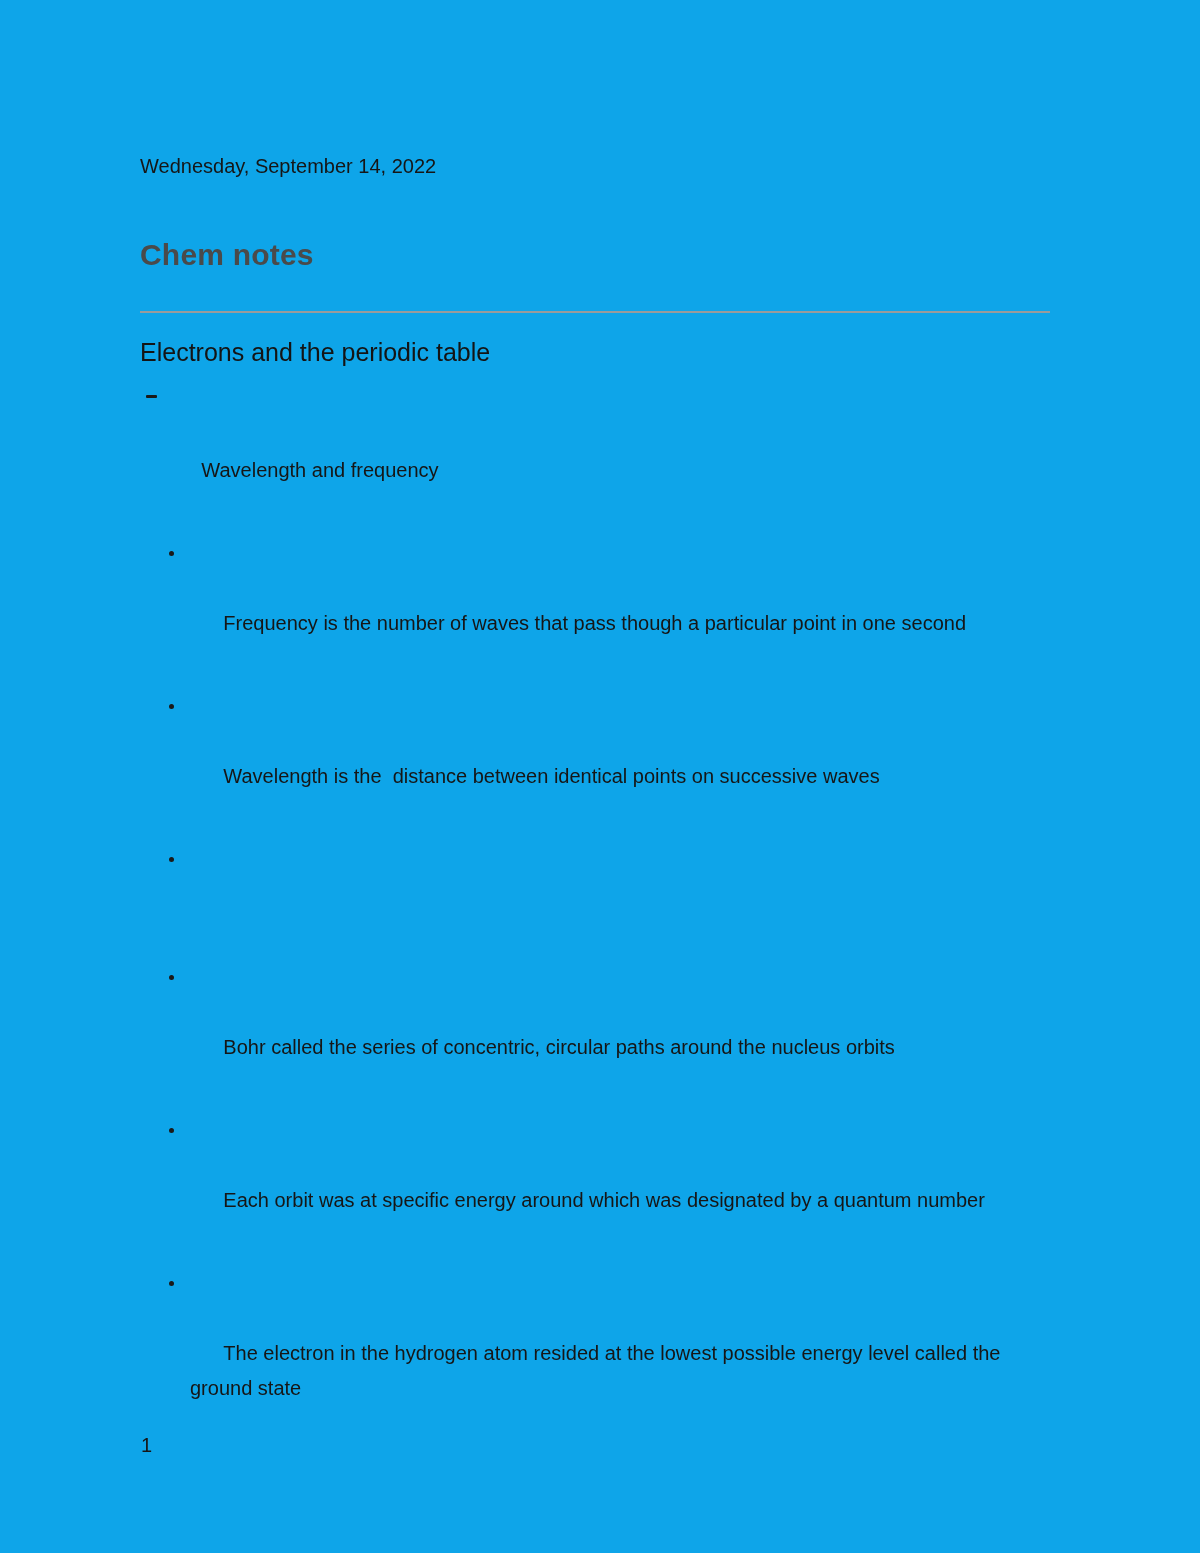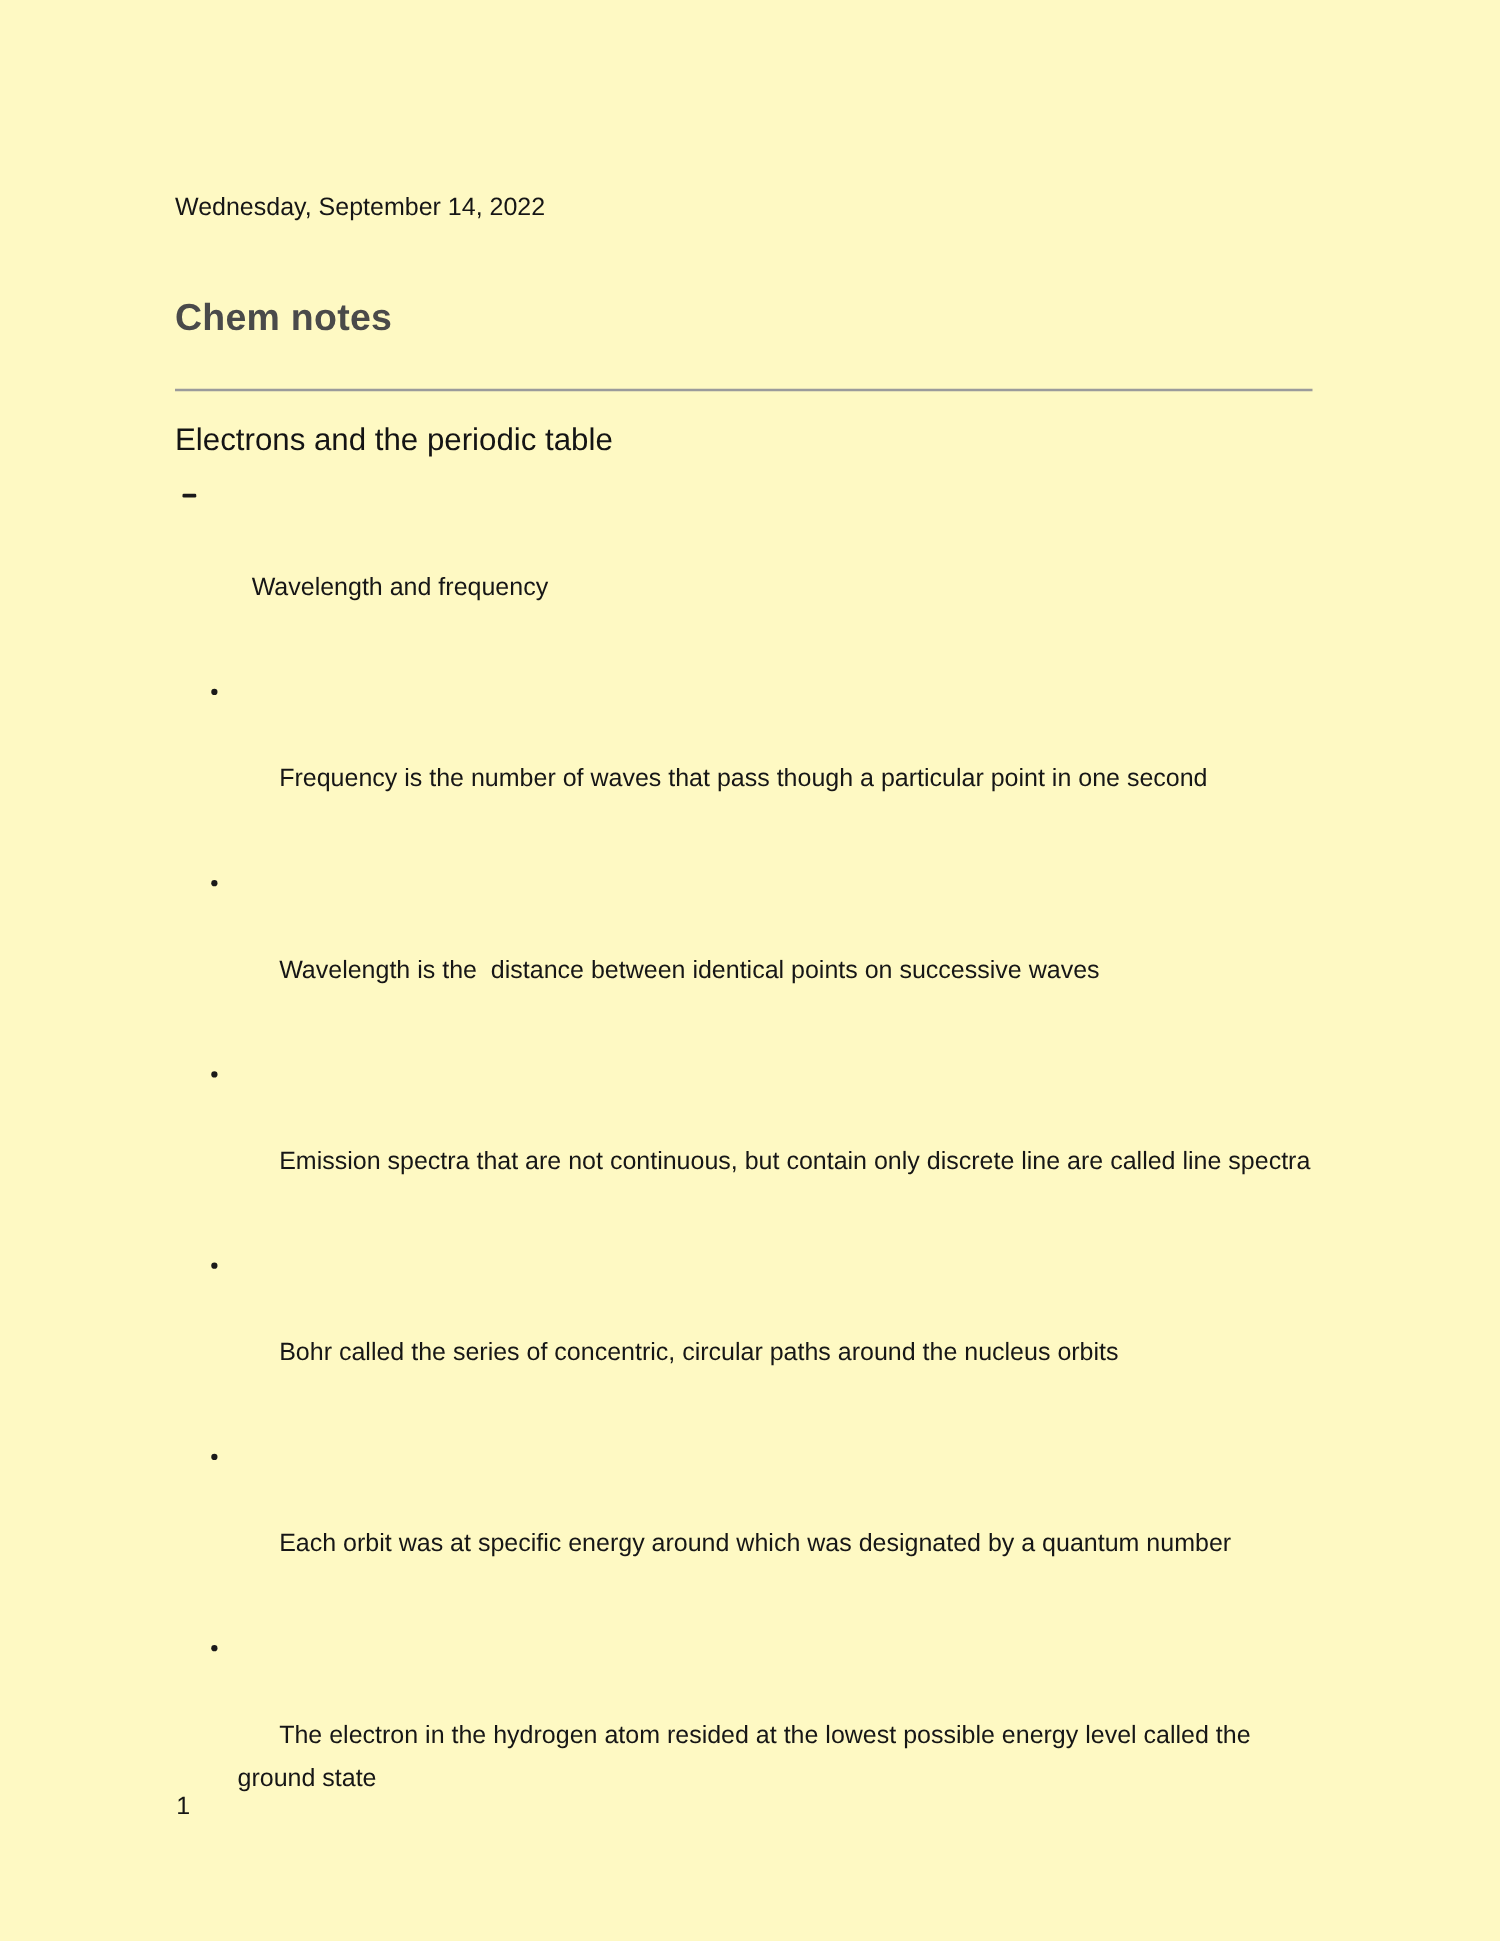--- a/index.html
+++ b/index.html
@@ -7,21 +7,21 @@
   body {
     width: 1200px; height: 1553px;
     font-family: "Liberation Sans", sans-serif;
     color: #161616;
     position: relative;
     overflow: hidden;
   }
   .page {
     position: relative;
     width: 1200px; height: 1553px;
-    background: #fef9c3;
+    background: #0ea5e9;
     padding: 153px 150px 0 140px;
   }
   .date-line {
     font-size: 20px;
     line-height: 26px;
     color: #161616;
   }
   .note-title {
     margin-top: 55px;
     font-size: 30px;
@@ -110,21 +110,20 @@
     </div>
 
     <div class="item l2">
       <span class="marker marker-round"></span>
       <span>Wavelength is the  distance between identical points on successive waves</span>
     </div>
 
 
     <div class="item l2">
       <span class="marker marker-round"></span>
-      <span>Emission spectra that are not continuous, but contain only discrete line are called line spectra</span>
     </div>
 
     <div class="item l2">
       <span class="marker marker-round"></span>
       <span>Bohr called the series of concentric, circular paths around the nucleus orbits</span>
     </div>
 
     <div class="item l2">
       <span class="marker marker-round"></span>
       <span>Each orbit was at specific energy around which was designated by a quantum number</span>

